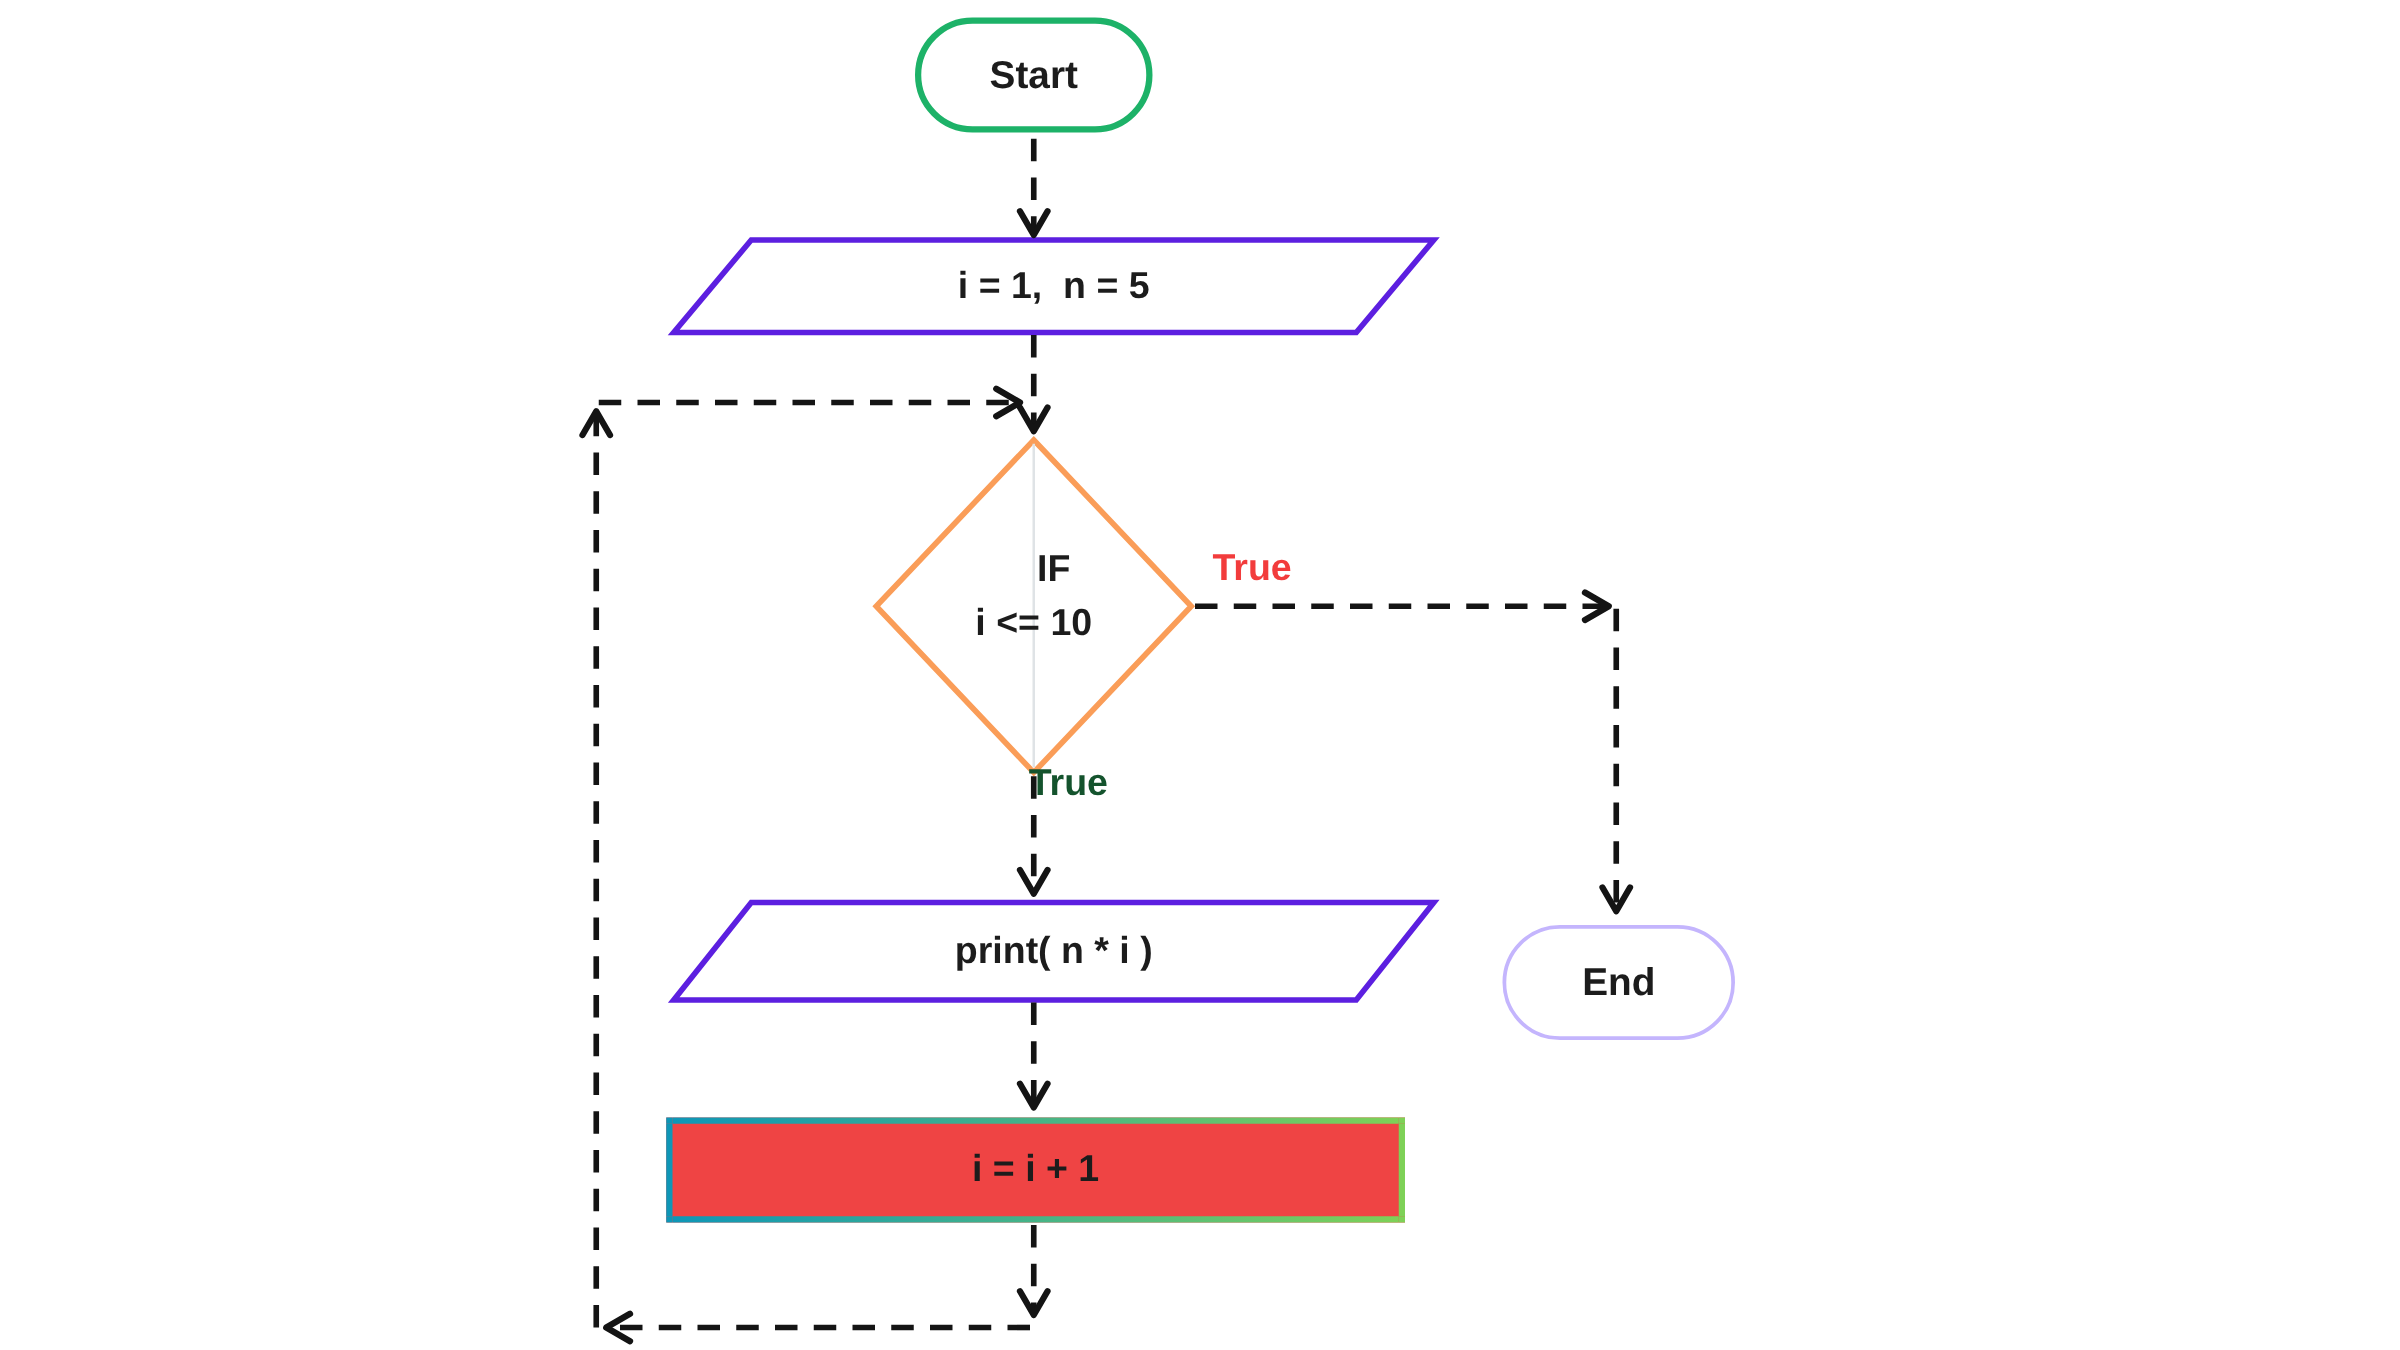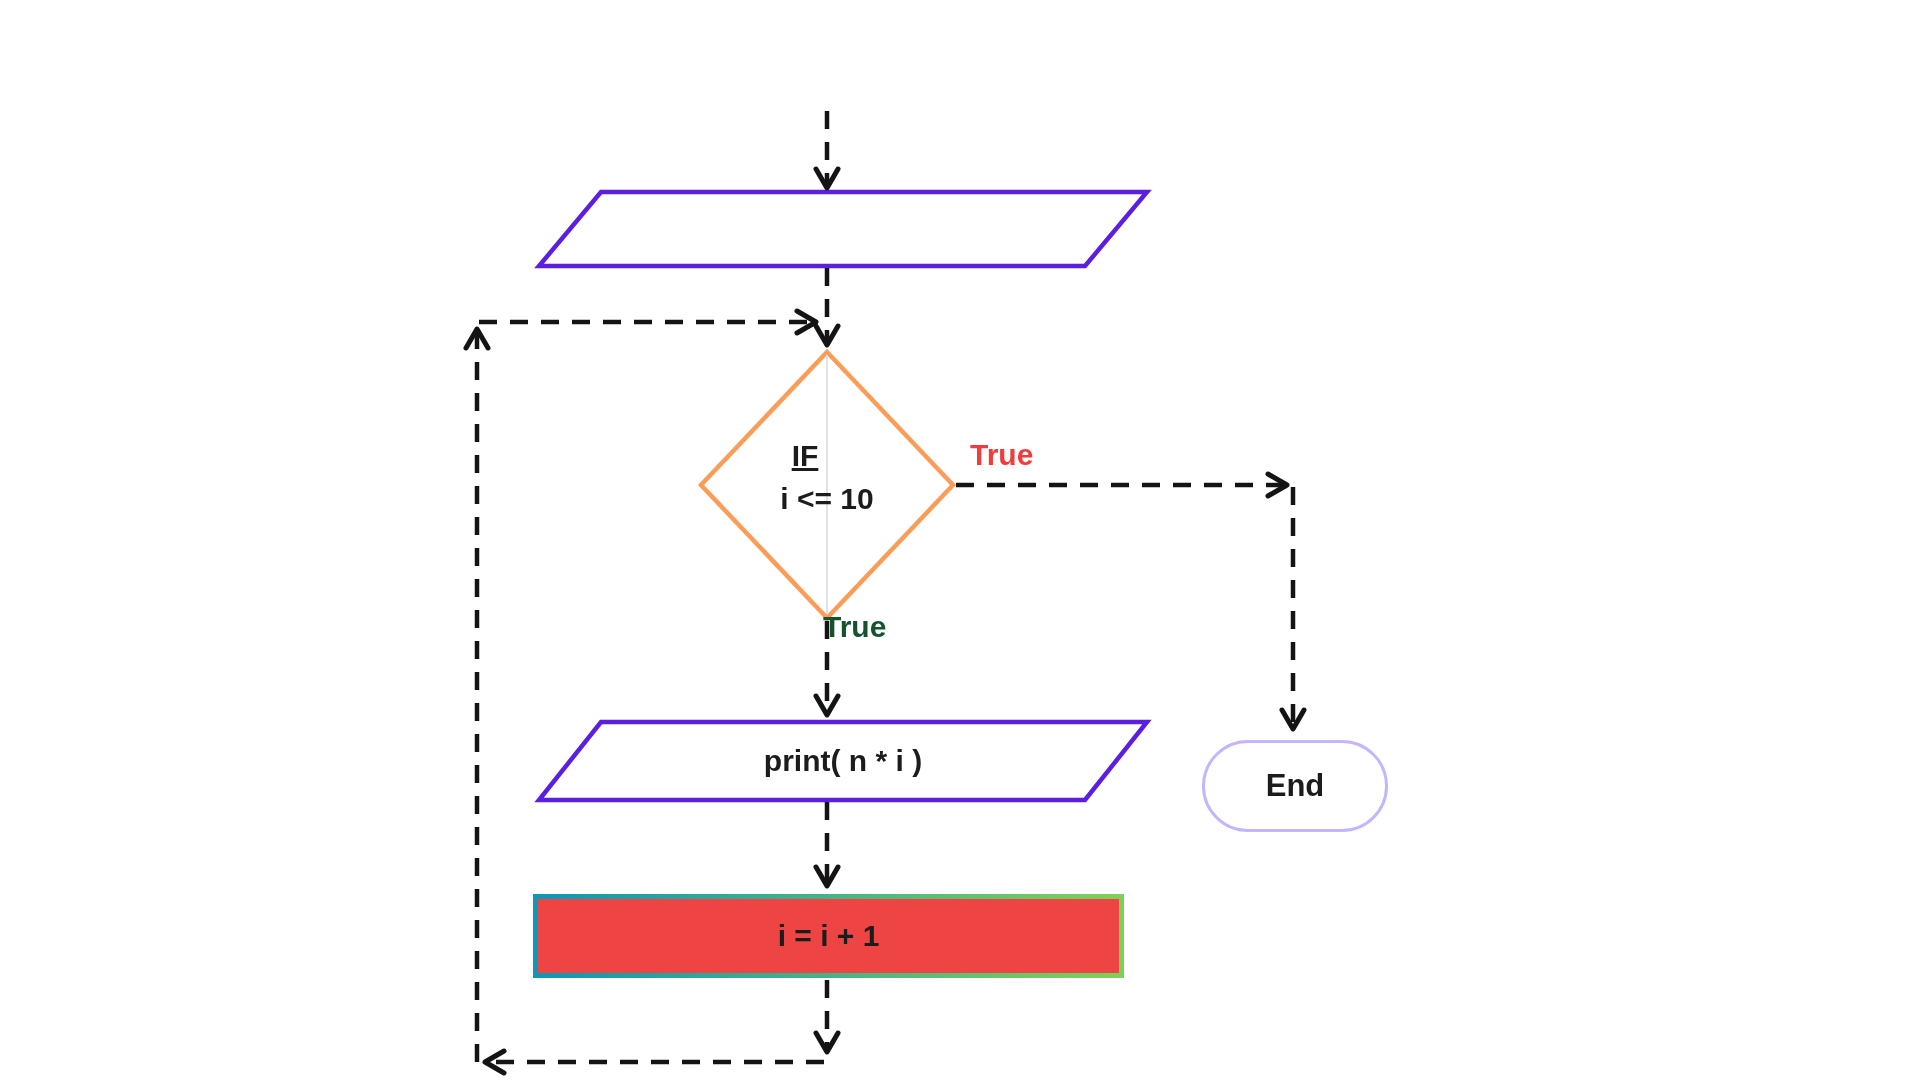--- a/index.html
+++ b/index.html
@@ -20,21 +20,21 @@
     left:533px;top:894px;width:591px;height:84px;background:#ef4444;
     border:5px solid;border-image:linear-gradient(90deg,#0e96b7,#7ed157) 1;
     font-size:30px;
   }
   .lbl{
     position:absolute;display:flex;align-items:center;justify-content:center;
     font-weight:700;color:#1c1c1c;font-size:30px;white-space:pre;
   }
   .init-label{left:539px;top:192px;width:608px;height:74px;}
   .print-label{left:539px;top:722px;width:608px;height:78px;}
-  .cond-line1{left:680px;top:436px;width:250px;height:40px;text-decoration:underline;}
+  .cond-line1{left:718px;top:436px;width:250px;height:40px;}
   .cond-line2{left:702px;top:479px;width:250px;height:40px;}
   .true-label{left:823px;top:608px;width:130px;height:38px;justify-content:flex-start;color:#14532d;}
   .false-label{left:970px;top:436px;width:130px;height:38px;justify-content:flex-start;color:#f23c3c;}
 </style>
 </head>
 <body>
 
 <div class="canvas">
 
   <svg class="layer" viewBox="0 0 1920 1080">
@@ -54,29 +54,33 @@
     <path class="conn" d="M479 322 H814" marker-end="url(#arrowhead)"></path>
     <path class="conn" d="M827 621 V713" marker-end="url(#arrowhead)"></path>
     <path class="conn" d="M956 485 H1285" marker-end="url(#arrowhead)"></path>
     <path class="conn" d="M1293 487 V727" marker-end="url(#arrowhead)"></path>
     <path class="conn" d="M827 802 V884" marker-end="url(#arrowhead)"></path>
     <path class="conn" d="M827 980 V1050" marker-end="url(#arrowhead)"></path>
     <path class="conn" d="M824 1062 H487" marker-end="url(#arrowhead)"></path>
     <path class="conn" d="M477 1062 V331" marker-end="url(#arrowhead)"></path>
   </svg>
 
+  <div class="node start-node">
+    <span>Start</span>
+  </div>
 
   <div class="node end-node">
     <span>End</span>
   </div>
 
   <div class="node increment-node">
     <span>i = i + 1</span>
   </div>
 
+  <div class="lbl init-label">i = 1,  n = 5</div>
 
   <div class="lbl print-label">print( n * i )</div>
 
   <div class="lbl cond-line1">IF</div>
 
   <div class="lbl cond-line2">i &lt;= 10</div>
 
   <div class="lbl true-label">True</div>
 
   <div class="lbl false-label">True</div>

